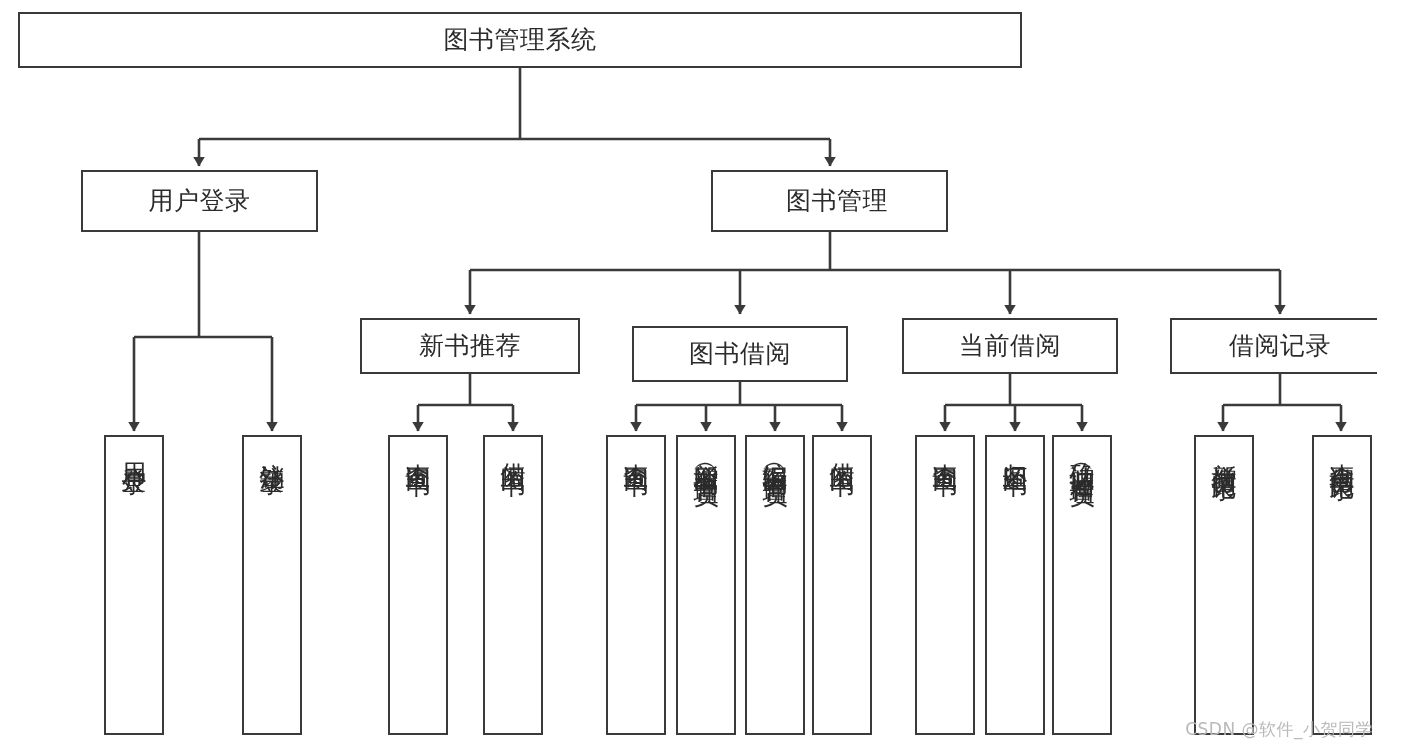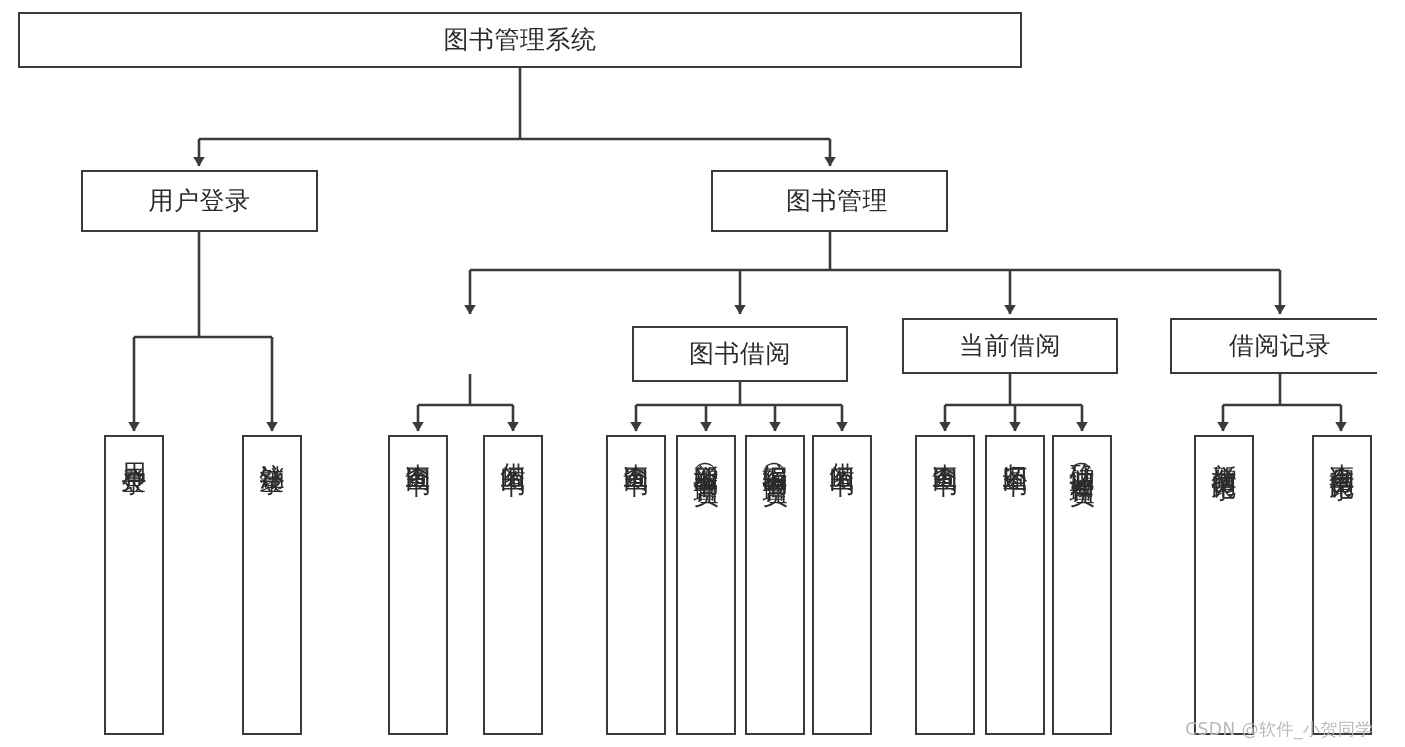--- a/index.html
+++ b/index.html
@@ -134,20 +134,23 @@
     <span class="label">图书管理系统</span>
   </div>
 
   <div class="node h" style="left:81px; top:170px; width:237px; height:62px;">
     <span class="label">用户登录</span>
   </div>
   <div class="node h" style="left:711px; top:170px; width:237px; height:62px;padding-left:15px;">
     <span class="label">图书管理</span>
   </div>
 
+  <div class="node h" style="left:360px; top:318px; width:220px; height:56px;">
+    <span class="label">新书推荐</span>
+  </div>
   <div class="node h" style="left:632px; top:326px; width:216px; height:56px;">
     <span class="label">图书借阅</span>
   </div>
   <div class="node h" style="left:1170px; top:318px; width:220px; height:56px;">
     <span class="label">借阅记录</span>
   </div>
   <div class="node h" style="left:902px; top:318px; width:216px; height:56px;">
     <span class="label">当前借阅</span>
   </div>
 

